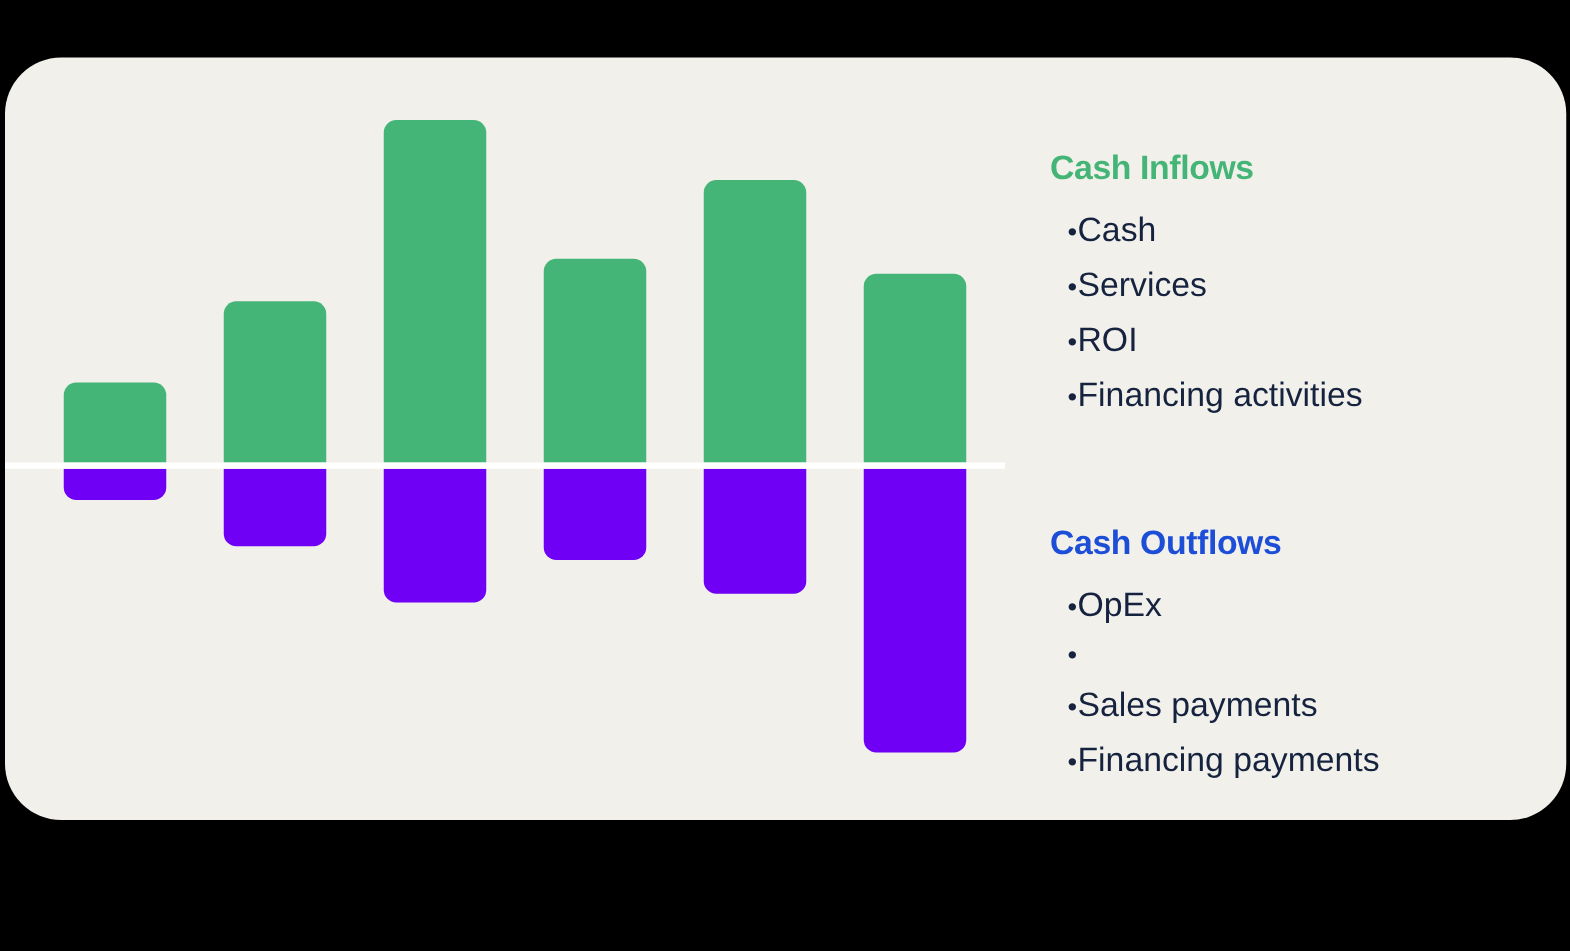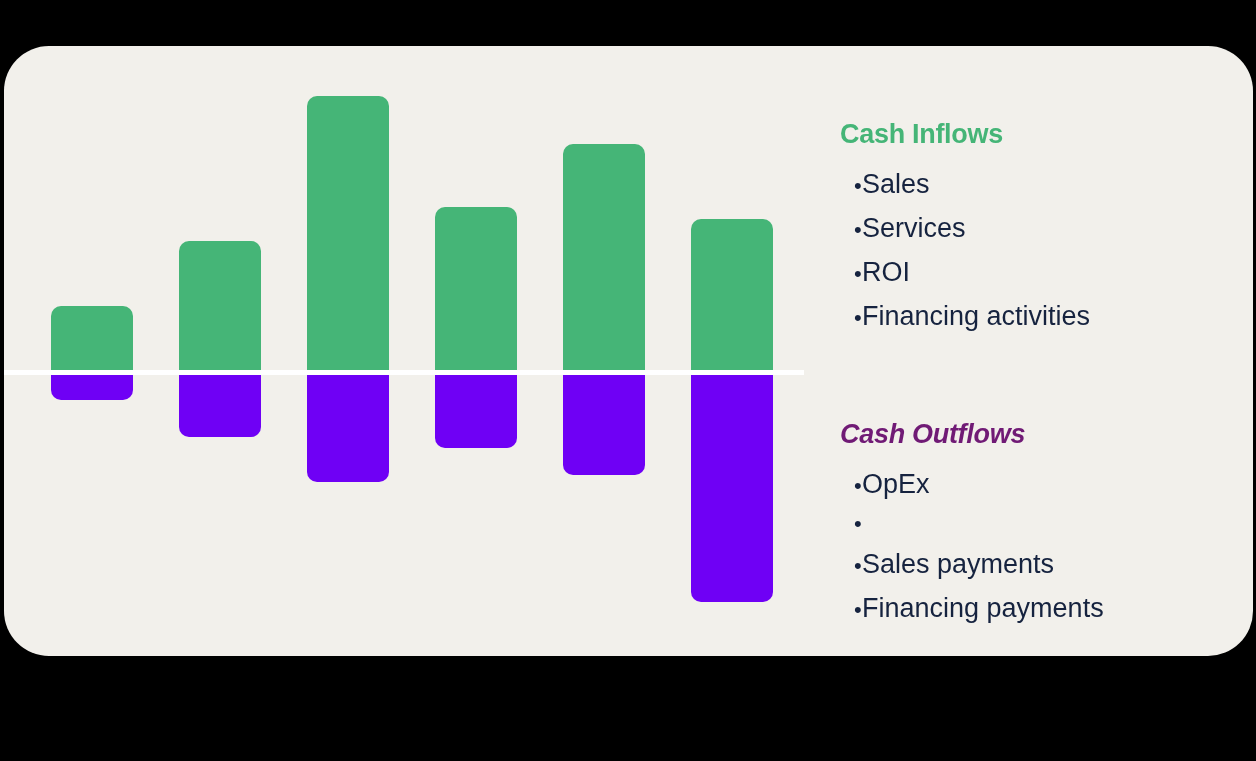--- a/index.html
+++ b/index.html
@@ -83,21 +83,21 @@
 
   .legend-title {
     font-size: 27px;
     font-weight: bold;
     letter-spacing: -0.3px;
     line-height: 1.1;
     margin-bottom: 12px;
   }
 
   #legend-inflows .legend-title  { color: #45b577; }
-  #legend-outflows .legend-title { color: #701a75; font-style: italic; }
+  #legend-outflows .legend-title { color: #1d4ed8; }
 
   .legend-list { list-style: none; }
 
   .legend-item {
     display: flex;
     align-items: baseline;
     font-size: 27px;
     color: #16233f;
     line-height: 1.63;
     white-space: nowrap;
@@ -147,21 +147,21 @@
       <div id="zero-line" style="top: 324px; height: 5px; background: rgb(255, 255, 255);"></div>
   </div>
 
   <div id="legend">
 
     <div class="legend-block" id="legend-inflows">
       <div class="legend-title">Cash Inflows</div>
       <ul class="legend-list" id="inflow-list">
           <li class="legend-item">
             <span class="legend-bullet">•</span>
-            <span>Sales</span>
+            <span>Cash</span>
           </li>
           <li class="legend-item">
             <span class="legend-bullet">•</span>
             <span>Services</span>
           </li>
           <li class="legend-item">
             <span class="legend-bullet">•</span>
             <span>ROI</span>
           </li>
           <li class="legend-item">

